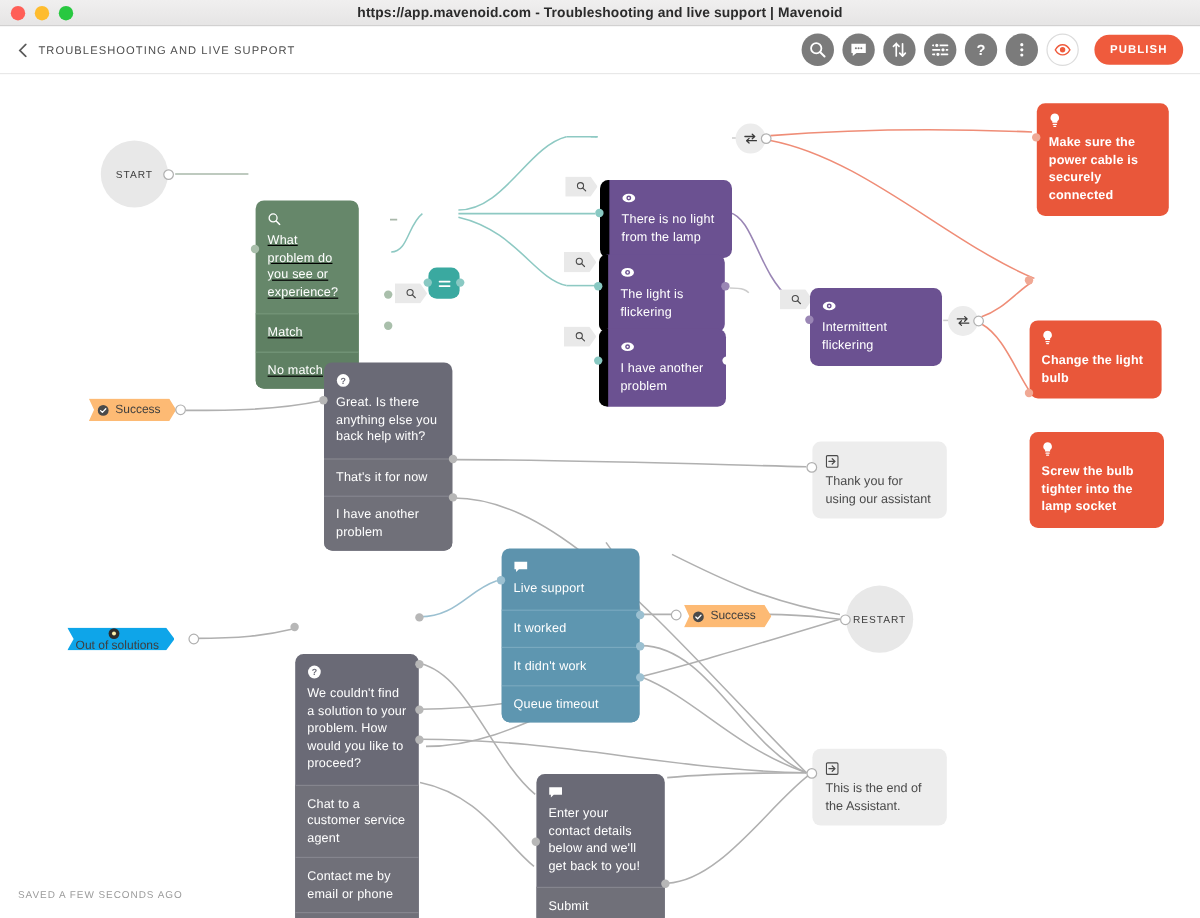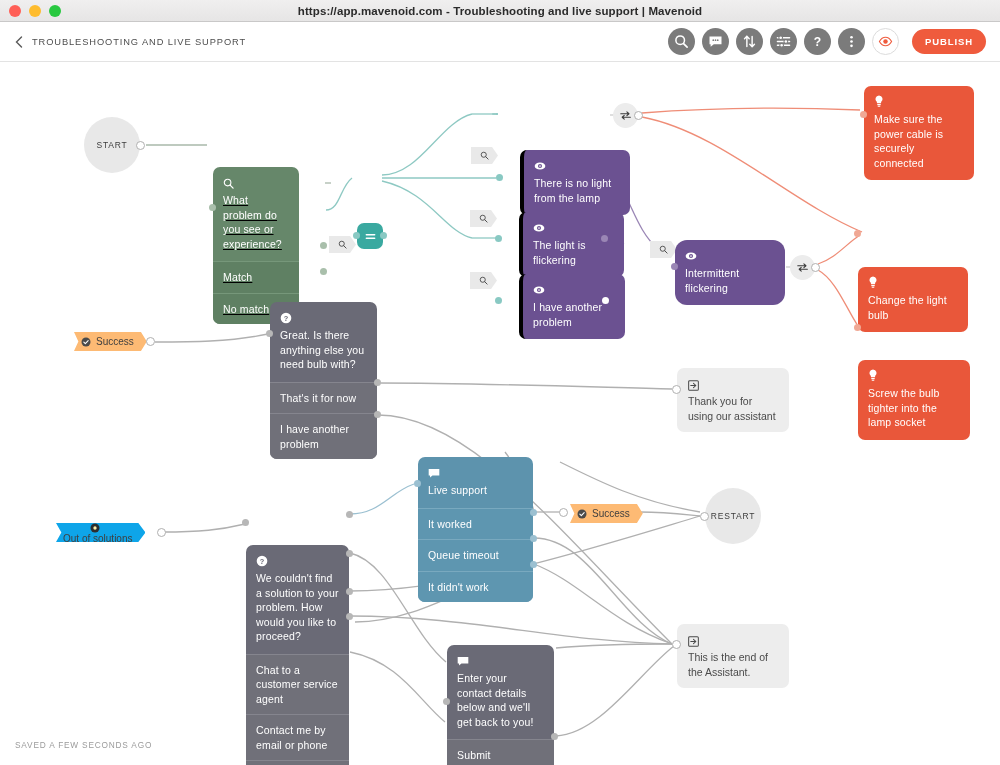--- a/index.html
+++ b/index.html
@@ -93,25 +93,25 @@
   .node .opt {
     padding: 8px 10px; font-size: 10.5px; line-height: 14.5px;
     color: #ffffff; letter-spacing: 0.15px; cursor: pointer;
   }
 
   
   .n-green { background: #66876a; }
   .n-green .opt { background: #5f8063; border-top: 1px solid #76977a; }
 
   
-  .n-purple { background: #6b5191; border-left: 4px solid #000000; margin-left: 20px; }
+  .n-purple { background: #6b5191; border-left: 8px solid #000000; }
   .n-purple-plain { background: #6b5191; }
 
   
-  .n-orange { background: #e9573a; }
+  .n-orange { background: #e9573a; font-weight: bold; }
 
   
   .n-gray { background: #6a6a76; }
   .n-gray .opt { background: #707079; border-top: 1px solid #85858e; }
 
   
   .n-teal { background: #5d93ad; }
   .n-teal .opt { background: #5e96b0; border-top: 1px solid #79a9bf; }
 
   
@@ -476,21 +476,21 @@
     <div class="port teal" style="left:495px; top:235px;"></div>
     <div class="port white" style="left:602px; top:235px;"></div>
 
     <div class="chip" style="left:650px; top:179px;">
       <svg width="9" height="9" viewBox="0 0 12 12">
           <circle cx="5" cy="5" r="3.4" fill="none" stroke="#4a4a4a" stroke-width="1.2"></circle>
           <path d="M7.6 7.6L10.8 10.8" stroke="#4a4a4a" stroke-width="1.3" stroke-linecap="round"></path>
         </svg>
     </div>
 
-    <div class="node n-purple-plain" style="left:675px; top:178px; width:110px;border-radius:12px;">
+    <div class="node n-purple-plain" style="left:675px; top:178px; width:110px;">
       <div class="head">
         <div class="ico">
           <svg width="12" height="12" viewBox="0 0 14 14">
               <ellipse cx="7" cy="7" rx="6.2" ry="4.2" fill="#fff"></ellipse>
               <circle cx="7" cy="7" r="2.4" fill="#6b5191"></circle>
               <circle cx="7" cy="7" r="1" fill="#fff"></circle>
             </svg>
         </div>
         <div class="title">Intermittent flickering</div>
       </div>
@@ -567,21 +567,21 @@
     <div class="port hollow" style="left:146px; top:275px;"></div>
 
     <div class="node n-gray" style="left:270px; top:240px; width:107px;">
       <div class="head">
         <div class="ico">
           <svg width="12" height="12" viewBox="0 0 14 14">
               <circle cx="7" cy="7" r="6.2" fill="#fff"></circle>
               <text x="7" y="10.4" font-size="8.6" font-weight="bold" fill="#6a6a76" text-anchor="middle" font-family="Liberation Sans, sans-serif">?</text>
             </svg>
         </div>
-        <div class="title">Great. Is there anything else you need bulb with?</div>
+        <div class="title">Great. Is there anything else you back help with?</div>
       </div>
       <div class="opt">That's it for now</div>
       <div class="opt">I have another problem</div>
     </div>
     <div class="port filled" style="left:266px; top:268px;"></div>
     <div class="port filled" style="left:374px; top:317px;"></div>
     <div class="port filled" style="left:374px; top:349px;"></div>
 
     <div class="n-end" style="position:absolute; left:677px; top:306px; width:112px;">
       <div class="ico">
@@ -629,22 +629,22 @@
     <div class="node n-teal" style="left:418px; top:395px; width:115px;">
       <div class="head">
         <div class="ico">
           <svg width="12" height="11" viewBox="0 0 14 12">
               <path d="M0.8 0.8h12.4v7.4H5.2L2.4 10.8V8.2H0.8z" fill="#fff"></path>
             </svg>
         </div>
         <div class="title">Live support</div>
       </div>
       <div class="opt">It worked</div>
+      <div class="opt">It didn't work</div>
       <div class="opt">Queue timeout</div>
-      <div class="opt">It didn't work</div>
     </div>
     <div class="port bluish" style="left:414px; top:418px;"></div>
     <div class="port bluish" style="left:530px; top:447px;"></div>
     <div class="port bluish" style="left:530px; top:473px;"></div>
     <div class="port bluish" style="left:530px; top:499px;"></div>
 
     <div class="port hollow" style="left:559px; top:446px;"></div>
     <div class="pill success" style="left:570px; top:442px;">
       <span class="pico">
         <svg width="10" height="10" viewBox="0 0 12 12">

